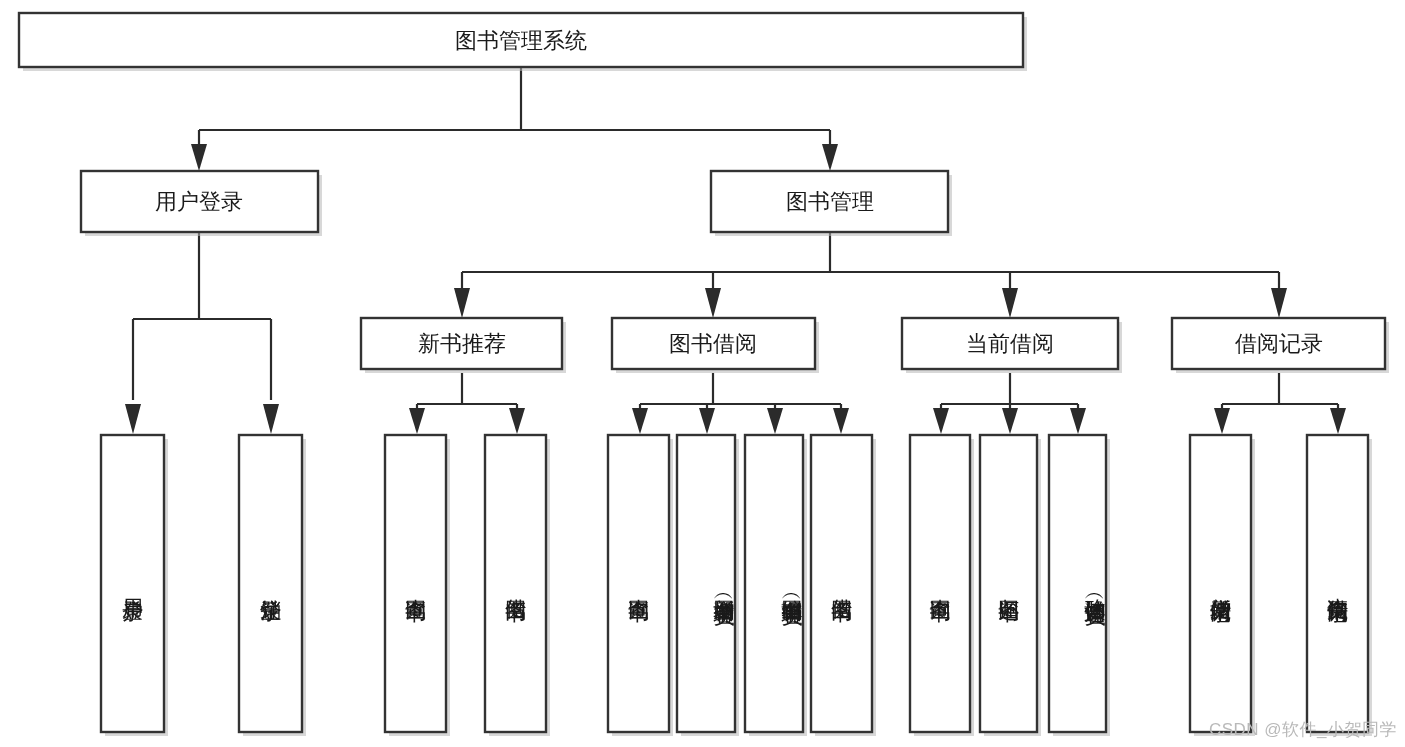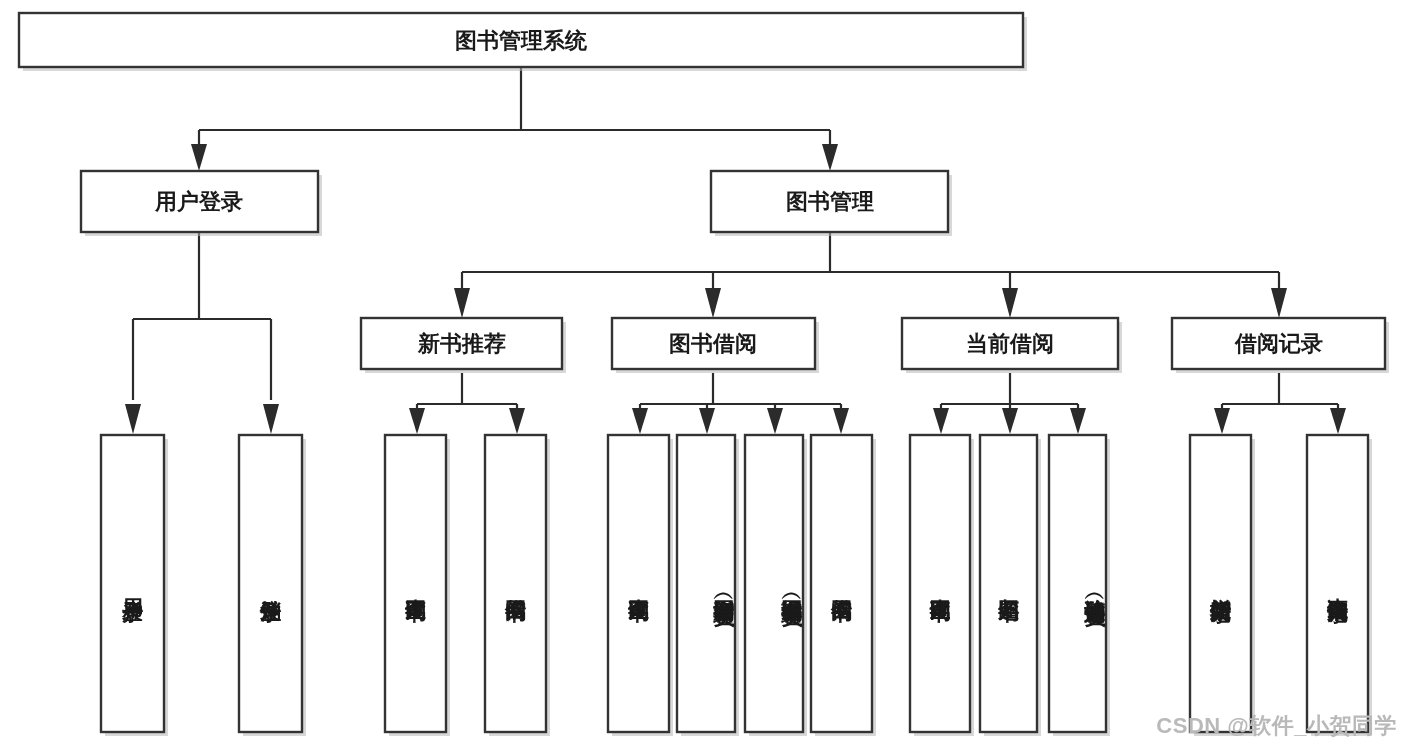--- a/index.html
+++ b/index.html
@@ -11,21 +11,20 @@
     width: 1405px;
     height: 747px;
     font-family: "Liberation Sans", "DejaVu Sans", sans-serif;
     overflow: hidden;
     position: relative;
   }
   #diagram-root {
     position: relative;
     width: 1405px;
     height: 747px;
-    font-weight: bold;
   }
   svg.canvas {
     position: absolute;
     top: 0;
     left: 0;
     width: 1405px;
     height: 747px;
     display: block;
   }
   .node-rect {
@@ -70,21 +69,21 @@
     justify-content: center;
     text-align: center;
     pointer-events: none;
     white-space: nowrap;
   }
   .watermark {
     position: absolute;
     right: 8px;
     bottom: 6px;
     font-family: "Liberation Sans", "DejaVu Sans", sans-serif;
-    font-size: 22px;
+    font-size: 17px;
     color: #b9b9b9;
     letter-spacing: 0.5px;
     white-space: nowrap;
   }
 </style>
 </head>
 <body>
 
 <div id="diagram-root">
 

